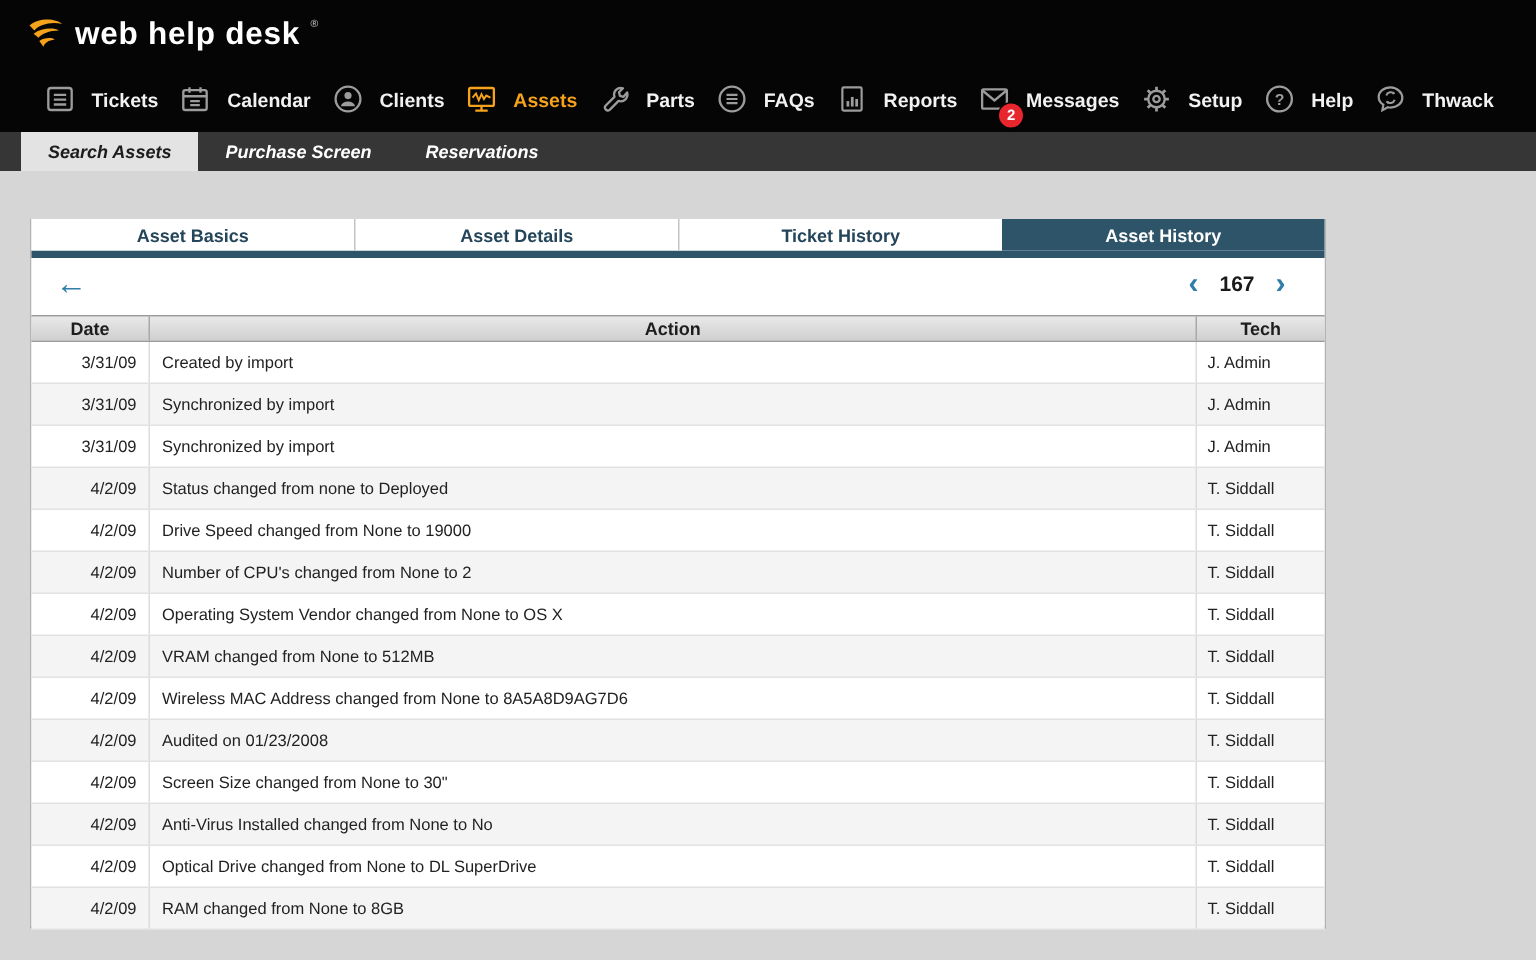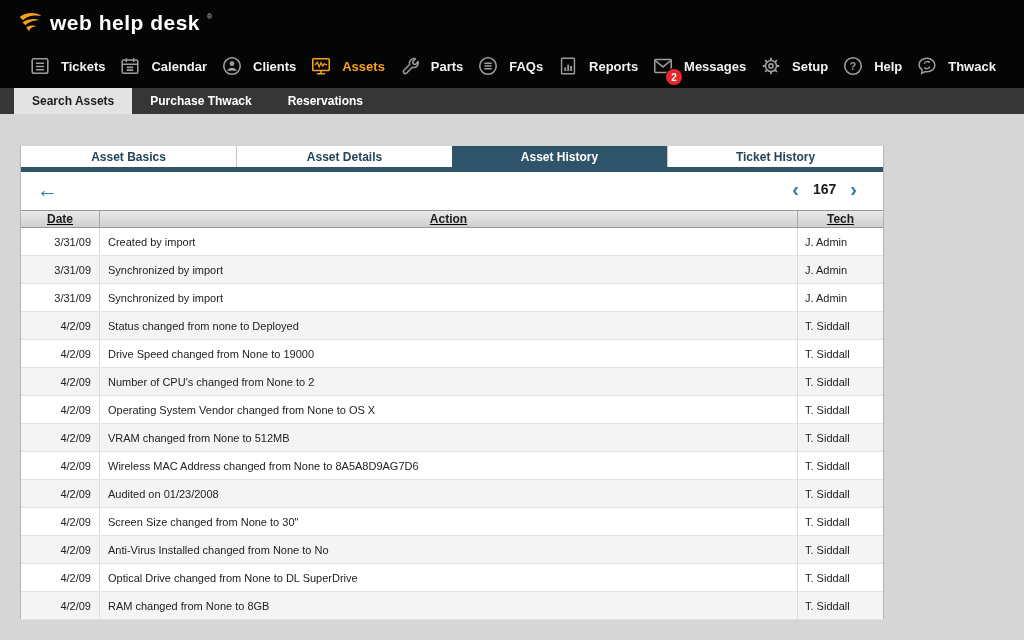--- a/index.html
+++ b/index.html
@@ -18,21 +18,21 @@
   .nav-item .lbl { color:#f2f2f2; font-size:13px; font-weight:bold; }
   .nav-item.active .lbl { color:#f7a21b; }
   .icon-wrap { position:relative; width:24px; height:24px; display:flex; align-items:center; justify-content:center; }
   .badge { position:absolute; right:-7px; bottom:-7px; width:16px; height:16px; border-radius:50%;
            background:#e8262d; color:#fff; font-size:10px; font-weight:bold;
            display:flex; align-items:center; justify-content:center; box-shadow:0 0 0 1px #050505; }
 
   
   .subtabs { position:absolute; left:0; top:88px; width:1024px; height:26px; background:#363636;
              display:flex; align-items:stretch; padding-left:14px; }
-  .subtab { color:#fff; font-size:12px; font-weight:bold; padding:0 18px; display:flex; align-items:center; cursor:pointer; }
+  .subtab { color:#fff; font-size:12px; font-weight:bold; padding:0 18px; display:flex; align-items:center; cursor:pointer;font-style:italic; }
   .subtab.active { background:#e3e3e3; color:#1c1c1c; }
 
   
   .card { position:absolute; left:20px; top:146px; width:864px; height:473px; background:#fff;
           border-left:1px solid #b3b3b3; border-right:1px solid #b3b3b3; border-bottom:1px solid #b3b3b3; }
 
   .tabrow { display:flex; height:21px; }
   .atab { flex:1; display:flex; align-items:center; justify-content:center; background:#fff;
           color:#24455a; font-size:12px; font-weight:bold; border-left:1px solid #c4c4c4; cursor:pointer; }
   .atab:first-child { border-left:none; }
@@ -41,21 +41,21 @@
 
   .toolbar { height:38px; position:relative; background:#fff; }
   .back-arrow { position:absolute; left:16px; top:6px; color:#2f7ea9; font-size:21px; font-weight:bold; cursor:pointer; line-height:24px; }
   .pager { position:absolute; right:26px; top:8px; display:flex; align-items:center; gap:14px; }
   .pg-chev { color:#2f7ea9; font-size:20px; font-weight:bold; cursor:pointer; line-height:18px; }
   .pg-num { color:#1a1a1a; font-size:14px; font-weight:bold; }
 
   
   .tbl { width:100%; }
   .thead { display:flex; height:18px; background:linear-gradient(#e9e9e9,#cfcfcf);
-           border-top:1px solid #9a9a9a; border-bottom:1px solid #9a9a9a;text-decoration:underline; }
+           border-top:1px solid #9a9a9a; border-bottom:1px solid #9a9a9a; }
   .th { font-size:12px; font-weight:bold; color:#1d1d1d; display:flex; align-items:center; justify-content:center; }
   .th-date { width:79px; border-right:1px solid #a8a8a8; }
   .th-action { flex:1; border-right:1px solid #a8a8a8; }
   .th-tech { width:85px; }
   .trow { display:flex; height:28px; border-bottom:1px solid #e2e2e2; background:#fff; }
   .trow.alt { background:#f4f4f4; }
   .td { font-size:11px; color:#222; display:flex; align-items:center; }
   .td-date { width:79px; justify-content:flex-end; padding-right:8px; border-right:1px solid #dcdcdc; }
   .td-action { flex:1; padding-left:8px; border-right:1px solid #dcdcdc; }
   .td-tech { width:85px; padding-left:7px; }
@@ -194,31 +194,31 @@
         </svg>
       </span>
       <span class="lbl">Thwack</span>
     </div>
 
   </div>
 </div>
 
 <div class="subtabs">
   <div class="subtab active">Search Assets</div>
-  <div class="subtab">Purchase Thwack</div>
+  <div class="subtab">Purchase Screen</div>
   <div class="subtab">Reservations</div>
 </div>
 
 <div class="card">
 
   <div class="tabrow">
     <div class="atab">Asset Basics</div>
     <div class="atab">Asset Details</div>
+    <div class="atab">Ticket History</div>
     <div class="atab active">Asset History</div>
-    <div class="atab">Ticket History</div>
   </div>
   <div class="navy-strip"></div>
 
   <div class="toolbar">
     <span class="back-arrow">←</span>
     <span class="pager">
       <span class="pg-chev">‹</span>
       <span class="pg-num">167</span>
       <span class="pg-chev">›</span>
     </span>

